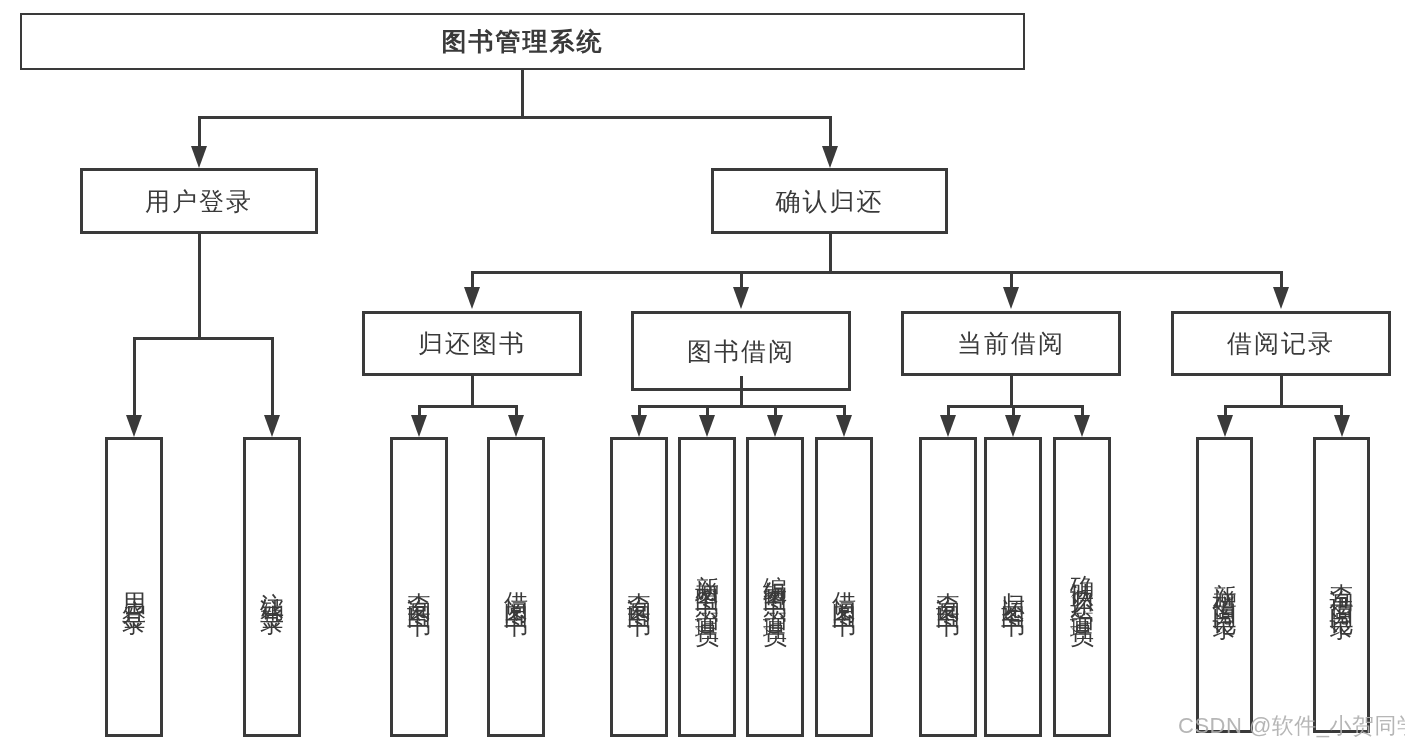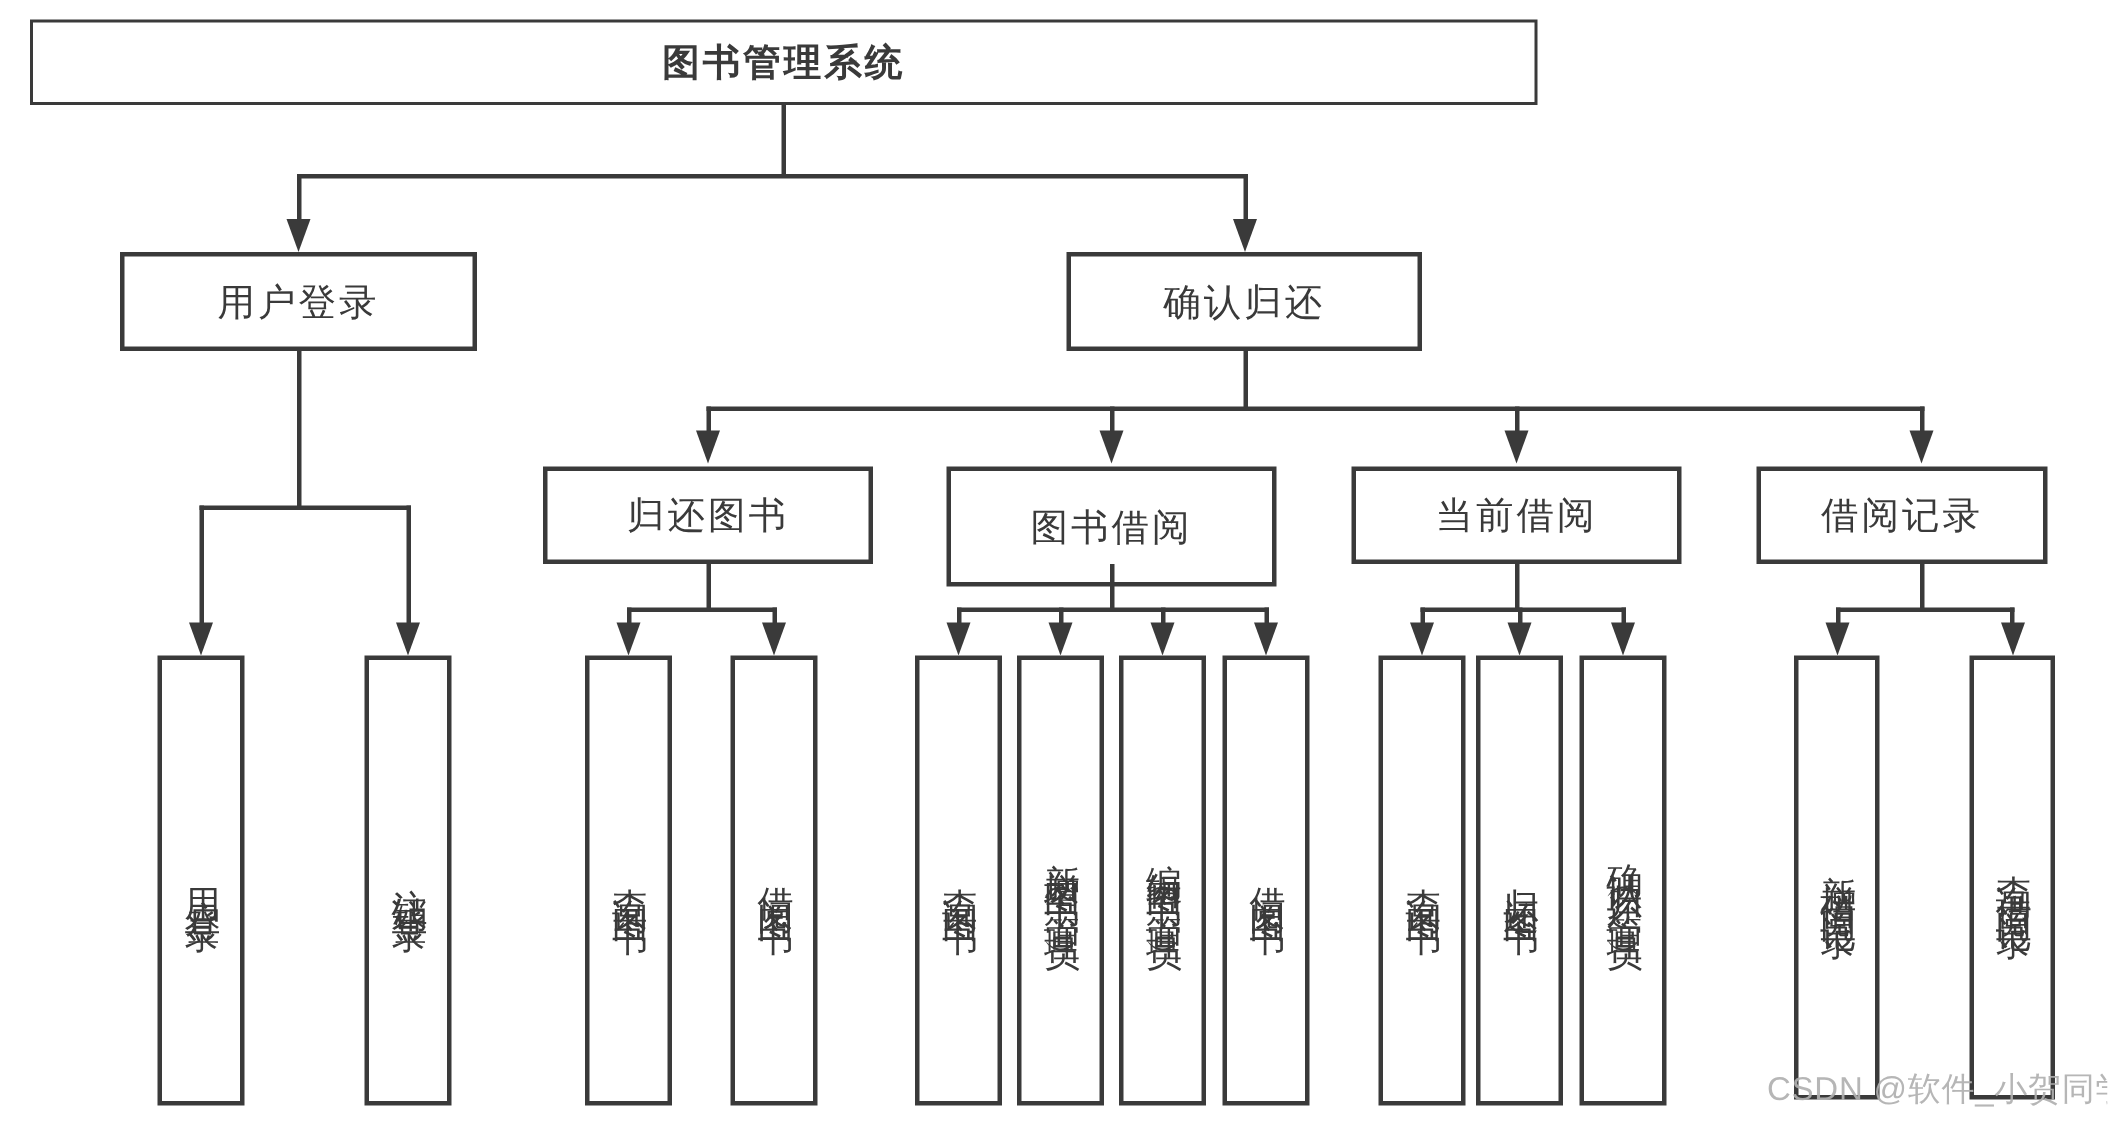--- a/index.html
+++ b/index.html
@@ -111,21 +111,21 @@
 
   <div class="box hbox" style="left:362px;top:311px;width:220px;height:65px">
     <span>归还图书</span>
   </div>
   <div class="box hbox" style="left:631px;top:311px;width:220px;height:80px">
     <span>图书借阅</span>
   </div>
   <div class="box hbox" style="left:901px;top:311px;width:220px;height:65px">
     <span>当前借阅</span>
   </div>
-  <div class="box hbox" style="left:1171px;top:311px;width:194px;height:65px">
+  <div class="box hbox" style="left:1171px;top:311px;width:220px;height:65px">
     <span>借阅记录</span>
   </div>
 
   <i class="ln" style="left:471px;top:376px;height:31px"></i>
   <i class="ln" style="left:418px;top:405px;width:100px"></i>
   <i class="ln" style="left:418px;top:405px;height:12px"></i>
   <i class="ln" style="left:515px;top:405px;height:12px"></i>
   <i class="ar" style="left:411px;top:415px"></i>
   <i class="ar" style="left:508px;top:415px"></i>
 

